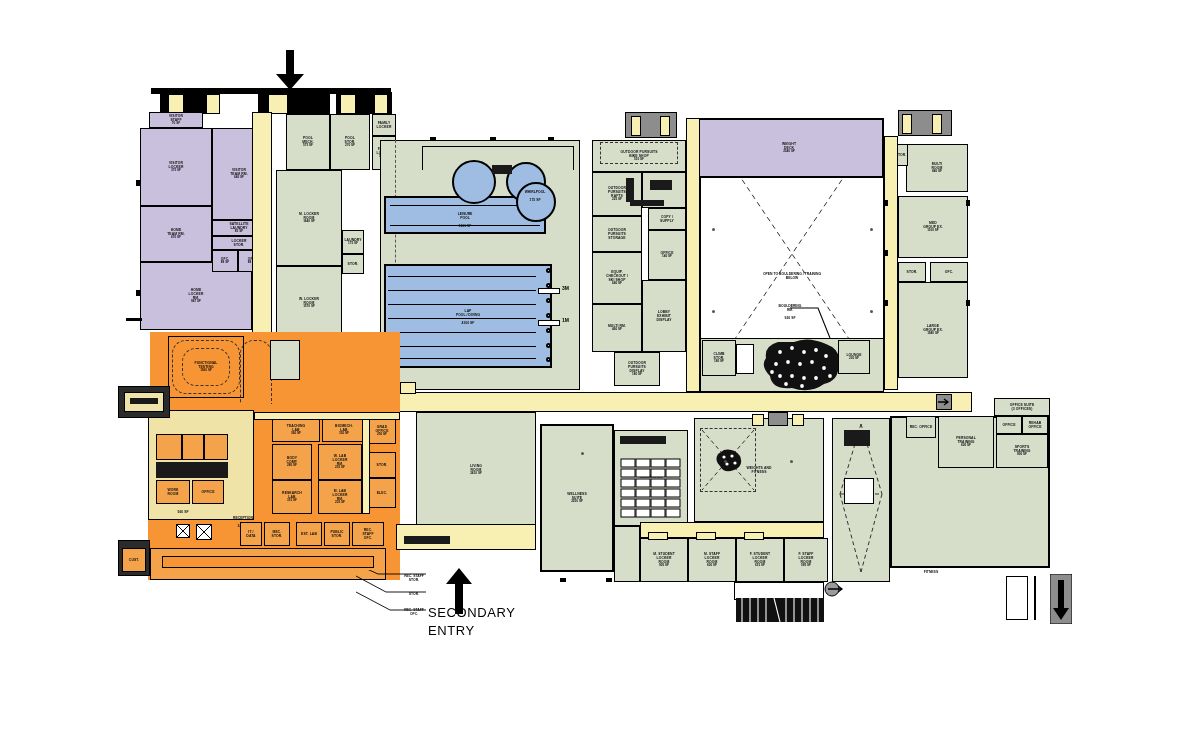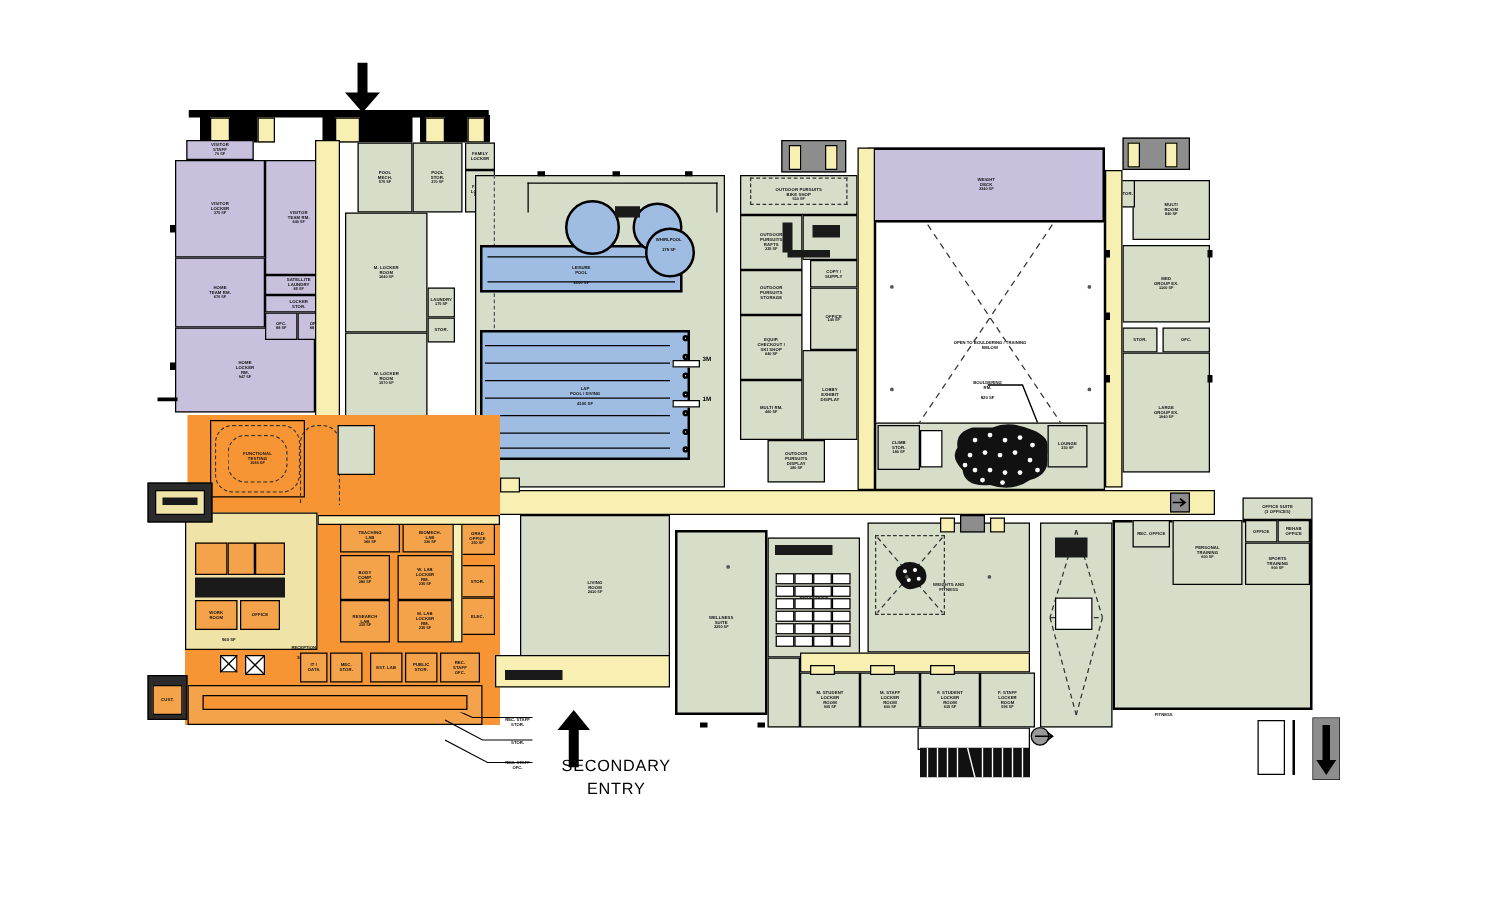--- a/index.html
+++ b/index.html
@@ -517,21 +517,21 @@
     <div class="t">LIVING
 ROOM</div>
     <div class="a">2410 SF</div>
   </div>
   <div class="corr2" style="left:396px;top:524px;width:140px;height:26px;"></div>
   <div class="hatch" style="left:404px;top:536px;width:46px;height:8px;"></div>
 
   <svg class="arrow-up" style="left:442px;top:566px;" width="34" height="48" viewBox="0 0 34 48">
     <path d="M13 48 H21 V18 H30 L17 2 L4 18 H13 Z" fill="#000"></path>
   </svg>
-  <div class="bigtxt" style="left:428px;top:604px;width:130px;text-align:center;line-height:1.35;">SECONDARY
+  <div class="bigtxt" style="left:428px;top:604px;width:130px;line-height:1.35;">SECONDARY
 ENTRY</div>
 
   <svg style="position:absolute;left:356px;top:570px;" width="72" height="60">
     <polyline points="70,4 22,4 0,-6" fill="none" stroke="#000" stroke-width=".9"></polyline>
     <polyline points="70,22 30,22 0,6" fill="none" stroke="#000" stroke-width=".9"></polyline>
     <polyline points="70,40 34,40 0,22" fill="none" stroke="#000" stroke-width=".9"></polyline>
   </svg>
   <div class="lbl" style="left:392px;top:570px;width:44px;">
     <span>REC. STAFF
 STOR.</span>

